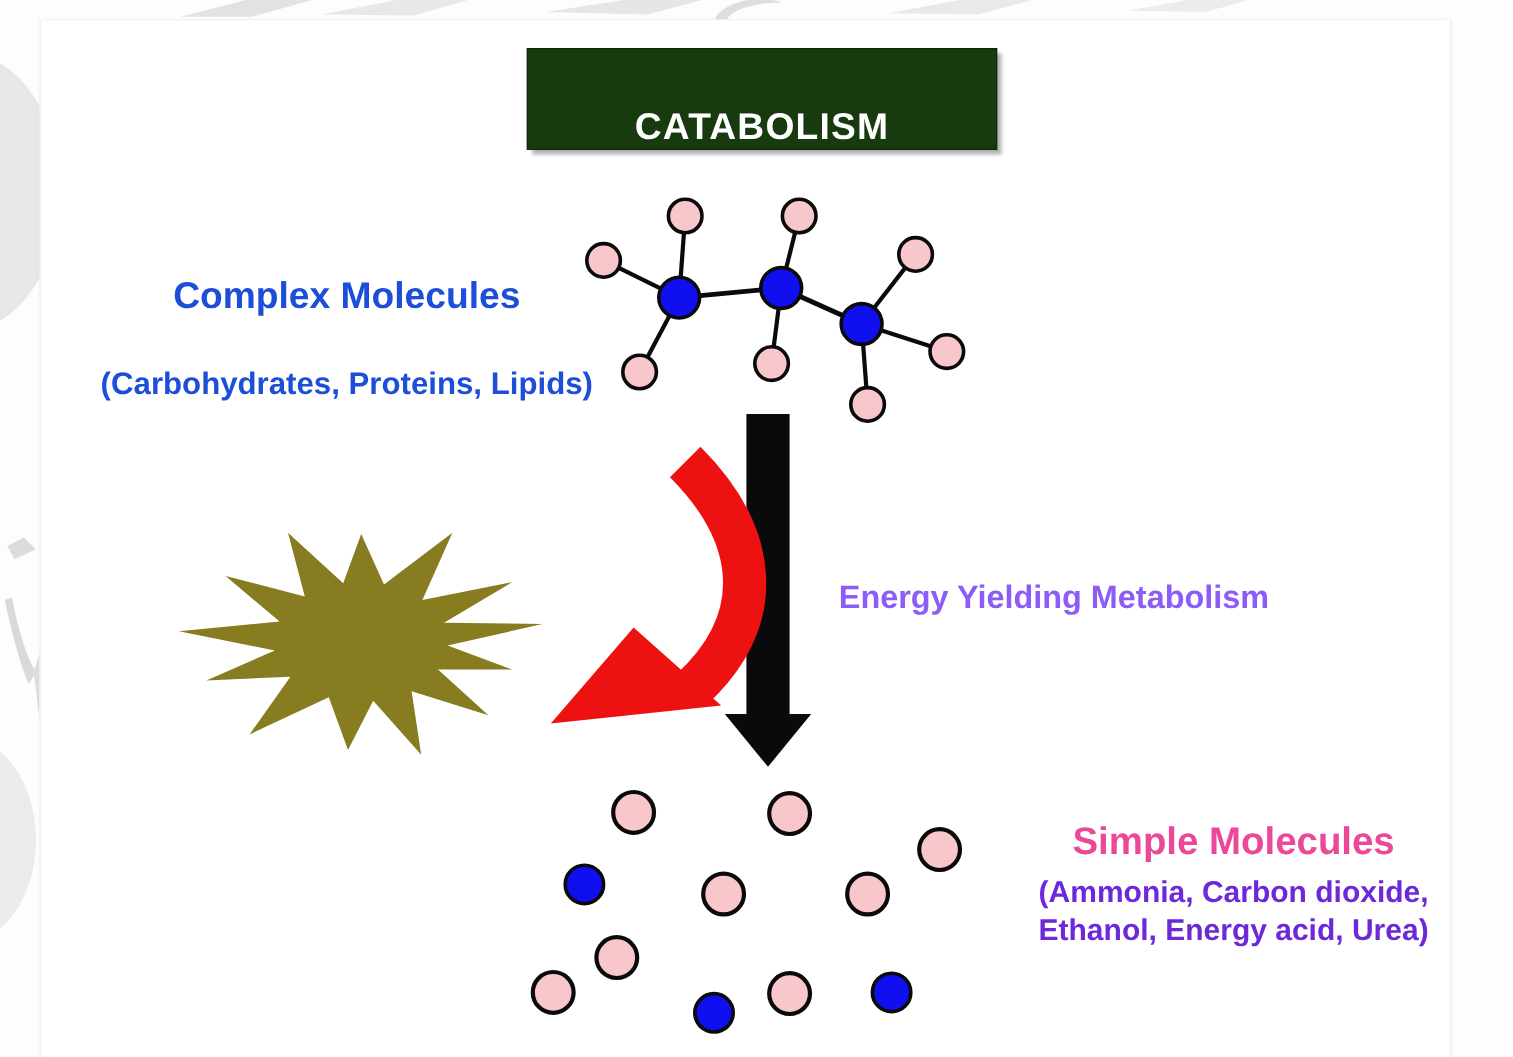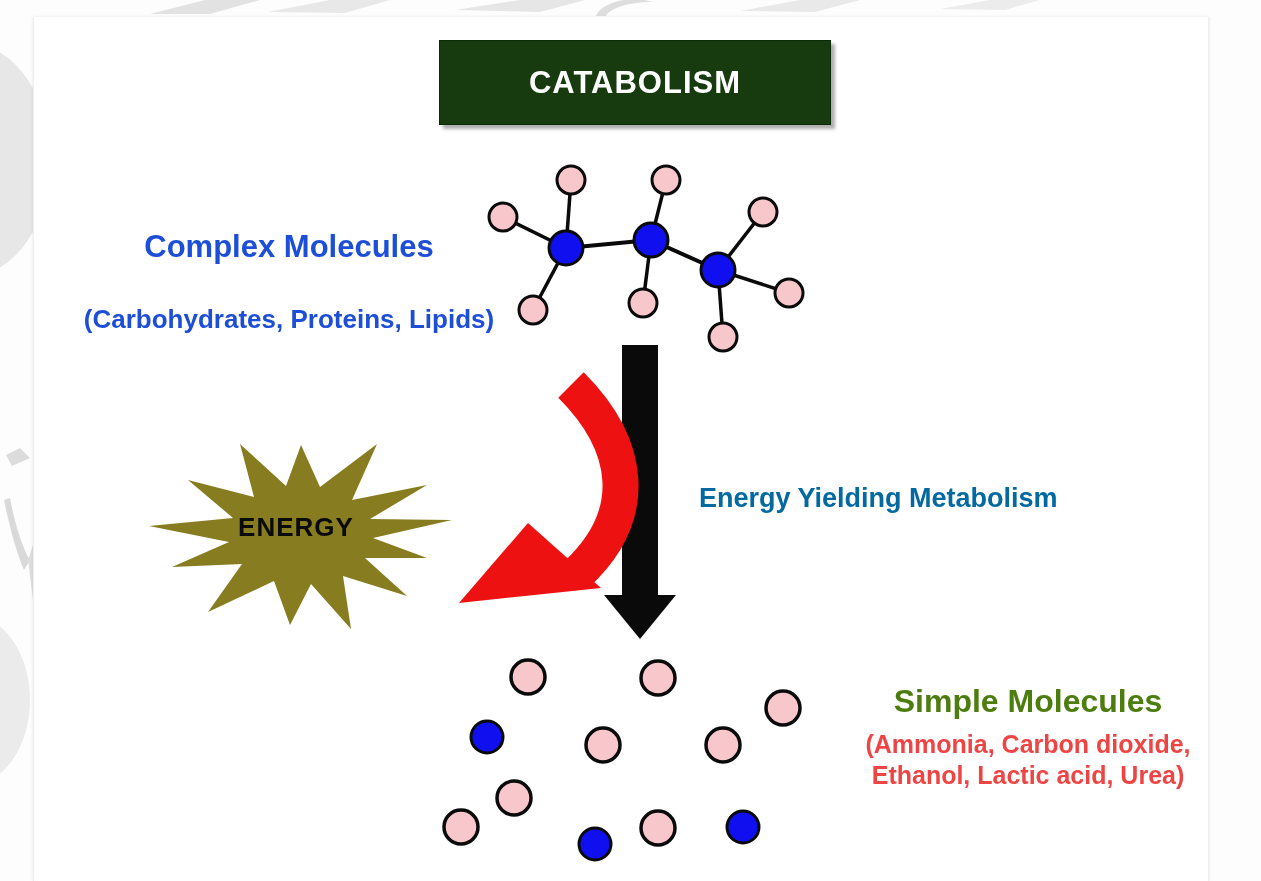--- a/index.html
+++ b/index.html
@@ -13,45 +13,45 @@
     position:absolute;left:33px;top:17px;width:1174px;height:864px;
     background:#ffffff;
     box-shadow:0 0 3px rgba(0,0,0,0.10);
     border-left:1px solid #f0eeee;border-right:1px solid #f2eded;
   }
   .diagram-svg{position:absolute;left:0;top:0;width:1174px;height:864px;}
   .title-box{
     position:absolute;left:405px;top:23px;width:390px;height:83px;
     background:#173a0e;border:1px solid #0d2a07;
     box-shadow:4px 4px 3px rgba(110,110,110,0.55);
-    display:flex;align-items:center;justify-content:center;
+    display:flex;align-items:flex-end;justify-content:center;
   }
   .title-box span{
     color:#ffffff;font-weight:bold;font-size:31px;letter-spacing:1px;
   }
   .complex-label{
     position:absolute;left:10px;top:211px;width:490px;text-align:center;
     color:#1d4ed8;font-weight:bold;
   }
   .complex-label .line1{font-size:31px;line-height:38px;}
   .complex-label .line2{font-size:26px;line-height:34px;margin-top:36px;}
   .energy-label{
     position:absolute;left:182px;top:495px;width:160px;text-align:center;
     color:#0a0a0a;font-weight:bold;font-size:26px;letter-spacing:1px;
   }
   .process-label{
     position:absolute;left:665px;top:466px;width:410px;
-    color:#0369a1;font-weight:bold;font-size:27px;
+    color:#8b5cf6;font-weight:bold;font-size:27px;
   }
   .simple-label{
     position:absolute;left:798px;top:664px;width:392px;text-align:center;
     font-weight:bold;
   }
-  .simple-label .line1{font-size:32px;line-height:40px;color:#4d7c0f;margin-bottom:8px;}
-  .simple-label .line2,.simple-label .line3{font-size:25px;line-height:31px;color:#ef4444;}
+  .simple-label .line1{font-size:32px;line-height:40px;color:#ec4899;margin-bottom:8px;}
+  .simple-label .line2,.simple-label .line3{font-size:25px;line-height:31px;color:#6d28d9;}
 </style>
 </head>
 <body>
 
 <svg class="bg-watermark" viewBox="0 0 1261 881" aria-hidden="true">
   <g fill="#e2e2e2" stroke="none">
     <path d="M150 14 L205 0 L260 0 L210 14 Z"></path>
     <path d="M268 12 L330 0 L390 0 L345 13 Z" fill="#e8e8e8"></path>
     <path d="M455 10 L520 0 L585 0 L540 12 Z" fill="#e6e6e6"></path>
     <path d="M596 16 C600 4 628 -6 652 2 C630 2 610 8 606 16 Z" fill="#dedede"></path>
@@ -140,23 +140,22 @@
 
   <div class="title-box">
     <span>CATABOLISM</span>
   </div>
 
   <div class="complex-label">
     <div class="line1">Complex Molecules</div>
     <div class="line2">(Carbohydrates, Proteins, Lipids)</div>
   </div>
 
-  <div class="energy-label">ENERGY</div>
 
   <div class="process-label">Energy Yielding Metabolism</div>
 
   <div class="simple-label">
     <div class="line1">Simple Molecules</div>
     <div class="line2">(Ammonia, Carbon dioxide,</div>
-    <div class="line3">Ethanol, Lactic acid, Urea)</div>
+    <div class="line3">Ethanol, Energy acid, Urea)</div>
   </div>
 
 </div>
 
 </body></html>

